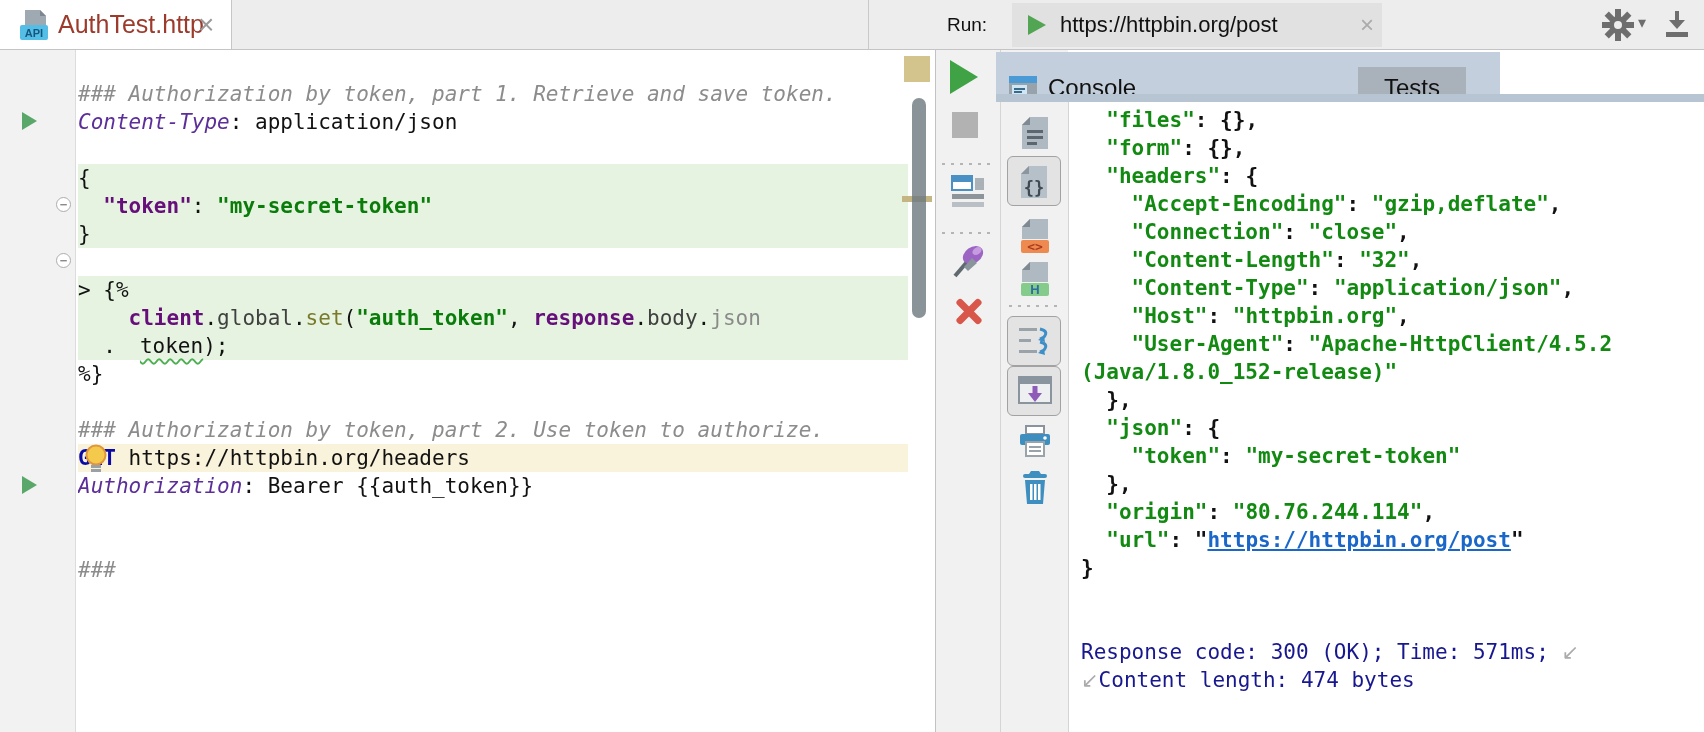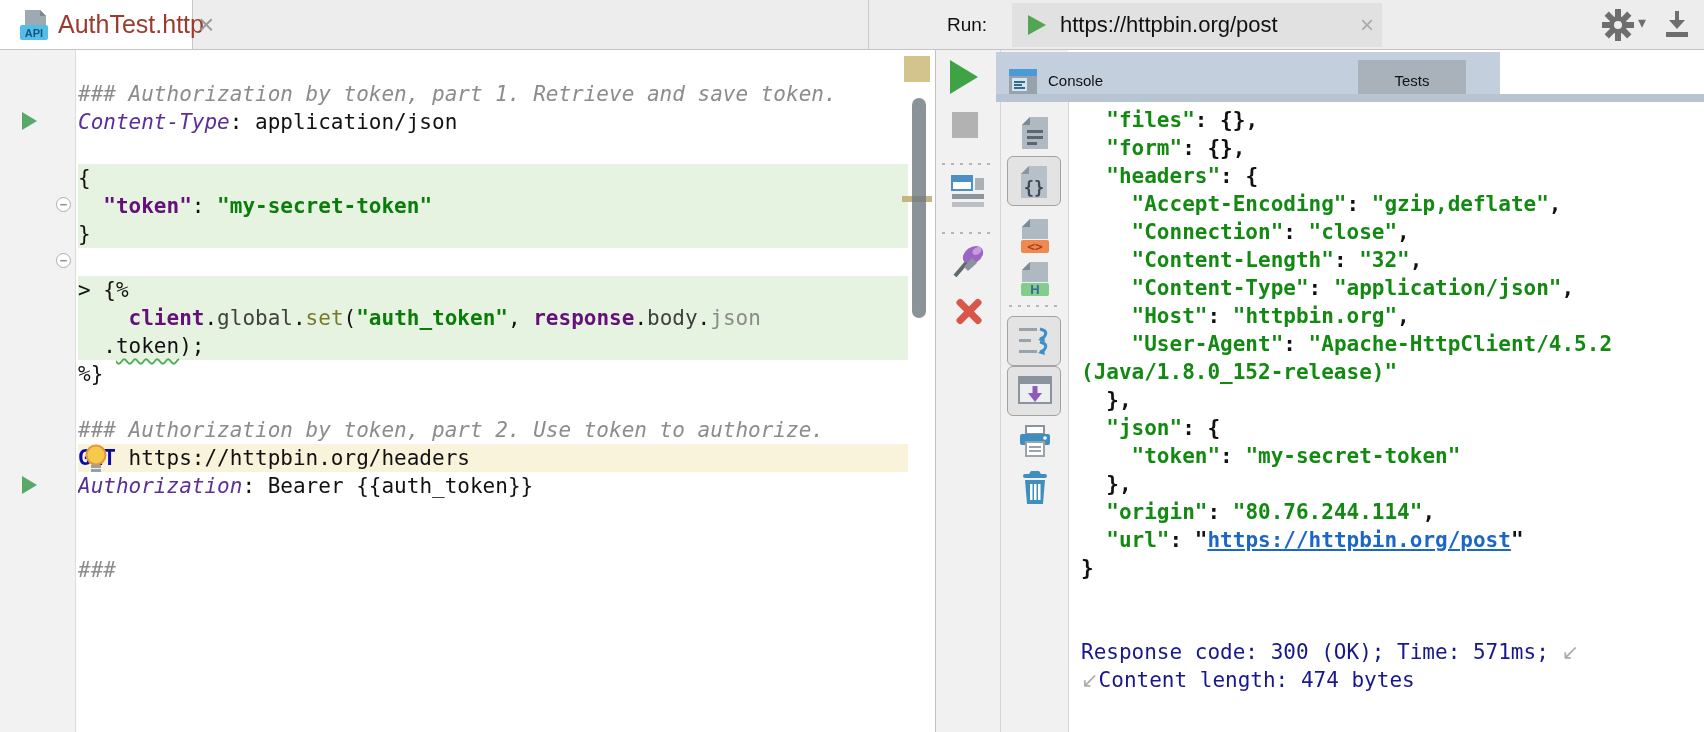--- a/index.html
+++ b/index.html
@@ -2,21 +2,21 @@
 <html><head>
 <meta charset="utf-8">
 <style>
   html,body{margin:0;padding:0;background:#fff;}
   #app{position:relative;width:1704px;height:732px;background:#fff;overflow:hidden;
        font-family:"Liberation Sans","DejaVu Sans",sans-serif;color:#111;}
   .abs{position:absolute;}
 
   
   #topbar{left:0;top:0;width:1704px;height:50px;background:#EDEDED;border-bottom:1px solid #C4C4C4;box-sizing:border-box;}
-  #editor-tab{left:0;top:0;width:193px;height:49px;background:#FFFFFF;border-right:1px solid #C6C6C6;box-sizing:border-box;}
+  #editor-tab{left:0;top:0;width:232px;height:49px;background:#FFFFFF;border-right:1px solid #C6C6C6;box-sizing:border-box;}
   #editor-tab .title{position:absolute;left:58px;top:0;line-height:49px;font-size:25px;color:#9C3A2B;}
   .xclose{color:#9A9A9A;font-size:28px;line-height:49px;cursor:default;}
   #topbar-divider{left:868px;top:0;width:1px;height:49px;background:#C9C9C9;}
   #run-label{left:947px;top:0;line-height:49px;font-size:19px;color:#111;}
   #run-chip{left:1012px;top:3px;width:370px;height:44px;background:#E1E1E1;}
   #run-chip .play{position:absolute;left:16px;top:12px;width:0;height:0;border-left:18px solid #52A552;border-top:10px solid transparent;border-bottom:10px solid transparent;}
   #run-chip .t{position:absolute;left:48px;top:0;line-height:44px;font-size:22px;color:#111;}
   #run-chip .x{position:absolute;right:8px;top:0;line-height:44px;font-size:24px;color:#ABABAB;}
   #gear-wrap{left:1600px;top:7px;width:56px;height:36px;}
   #hide-btn{left:1660px;top:8px;width:34px;height:34px;}
@@ -30,42 +30,42 @@
   .kw{color:#0A0AA6;font-weight:700}
   .txt{color:#111}
   .hdr{color:#5C2E99;font-style:italic}
   .jkey{color:#660E7A;font-weight:700}
   .jstr{color:#0A7C0A;font-weight:700}
   .sv{color:#660E7A;font-weight:700;}
   .sp{color:#404040;font-weight:400}
   .fn{color:#7A7A2B}
   .sstr{color:#0A7C0A;font-weight:700}
   .gy{color:#8A8A8A}
-  .wavy{color:#111;text-decoration:underline wavy #4CAF50;text-decoration-thickness:2px;text-underline-offset:5px;}
+  .wavy{color:#111;text-decoration:underline wavy #4CAF50;text-decoration-thickness:2px;text-underline-offset:5px;margin-left:24px;}
   .ck{color:#128A12;font-weight:700}
   .cp{color:#111;font-weight:700}
   .link{color:#1A66C9;font-weight:700;text-decoration:underline}
   .sys{color:#17178F}
   .wra{color:#ABABAB;font-family:"DejaVu Sans",sans-serif;}
   .bg-green{background:#E6F3E0}
   .bg-yellow{background:#FAF3DB}
   .run-arrow{width:0;height:0;border-left:15px solid #59A869;border-top:9px solid transparent;border-bottom:9px solid transparent;}
   .fold{width:15px;height:15px;border:1.5px solid #ADADAD;border-radius:8px;background:#fff;color:#8A8A8A;
         font:700 13px/13px "Liberation Sans",sans-serif;text-align:center;box-sizing:border-box;}
   
   #insp-indicator{left:904px;top:6px;width:26px;height:26px;background:#D2C48C;}
   #scroll-tick{left:902px;top:146px;width:30px;height:6px;background:#C5B583;}
   #scroll-thumb{left:912px;top:48px;width:14px;height:220px;background:rgba(108,120,126,.8);border-radius:7px;}
 
   
   #col1{left:935px;top:50px;width:65px;height:682px;background:#F1F1F1;border-left:1px solid #C2C2C2;box-sizing:border-box;}
   #col2{left:1000px;top:50px;width:68px;height:682px;background:#F1F1F1;border-left:1px solid #D5D5D5;box-sizing:border-box;}
   #tabs-panel{left:996px;top:52px;width:504px;height:42px;background:#C3CFDC;}
   #tabs-band{left:996px;top:94px;width:708px;height:8px;background:#B7C4D2;}
-  .ctab{position:absolute;top:8px;height:42px;line-height:42px;font-size:15px;color:#111;}
+  .ctab{position:absolute;top:15px;height:42px;line-height:42px;font-size:24px;color:#111;}
   .ctab.unsel{background:#A9B2BB;text-align:center;}
   #console-view{left:1068px;top:102px;width:636px;height:630px;background:#fff;border-left:1px solid #D5D5D5;overflow:hidden;box-sizing:border-box;}
   #console-code{margin-top:-24px;padding-left:12px;}
   .dots{position:absolute;height:2px;background:repeating-linear-gradient(to right,#B5B5B5 0 3px,transparent 3px 9px);}
   .toggle-chip{position:absolute;width:54px;height:50px;border:1px solid #A2A2A2;border-radius:6px;background:#E3E3E3;box-sizing:border-box;}
   .stop-sq{width:26px;height:26px;background:#B2B2B2;}
   .bigplay{width:0;height:0;border-left:28px solid #3FA345;border-top:17px solid transparent;border-bottom:17px solid transparent;}
   .redx{position:relative;width:34px;height:34px;}
   .redx i{position:absolute;left:1px;top:14px;width:32px;height:7px;background:#D8564A;border-radius:3px;display:block;}
   .redx i:first-child{transform:rotate(45deg);} .redx i:last-child{transform:rotate(-45deg);}

